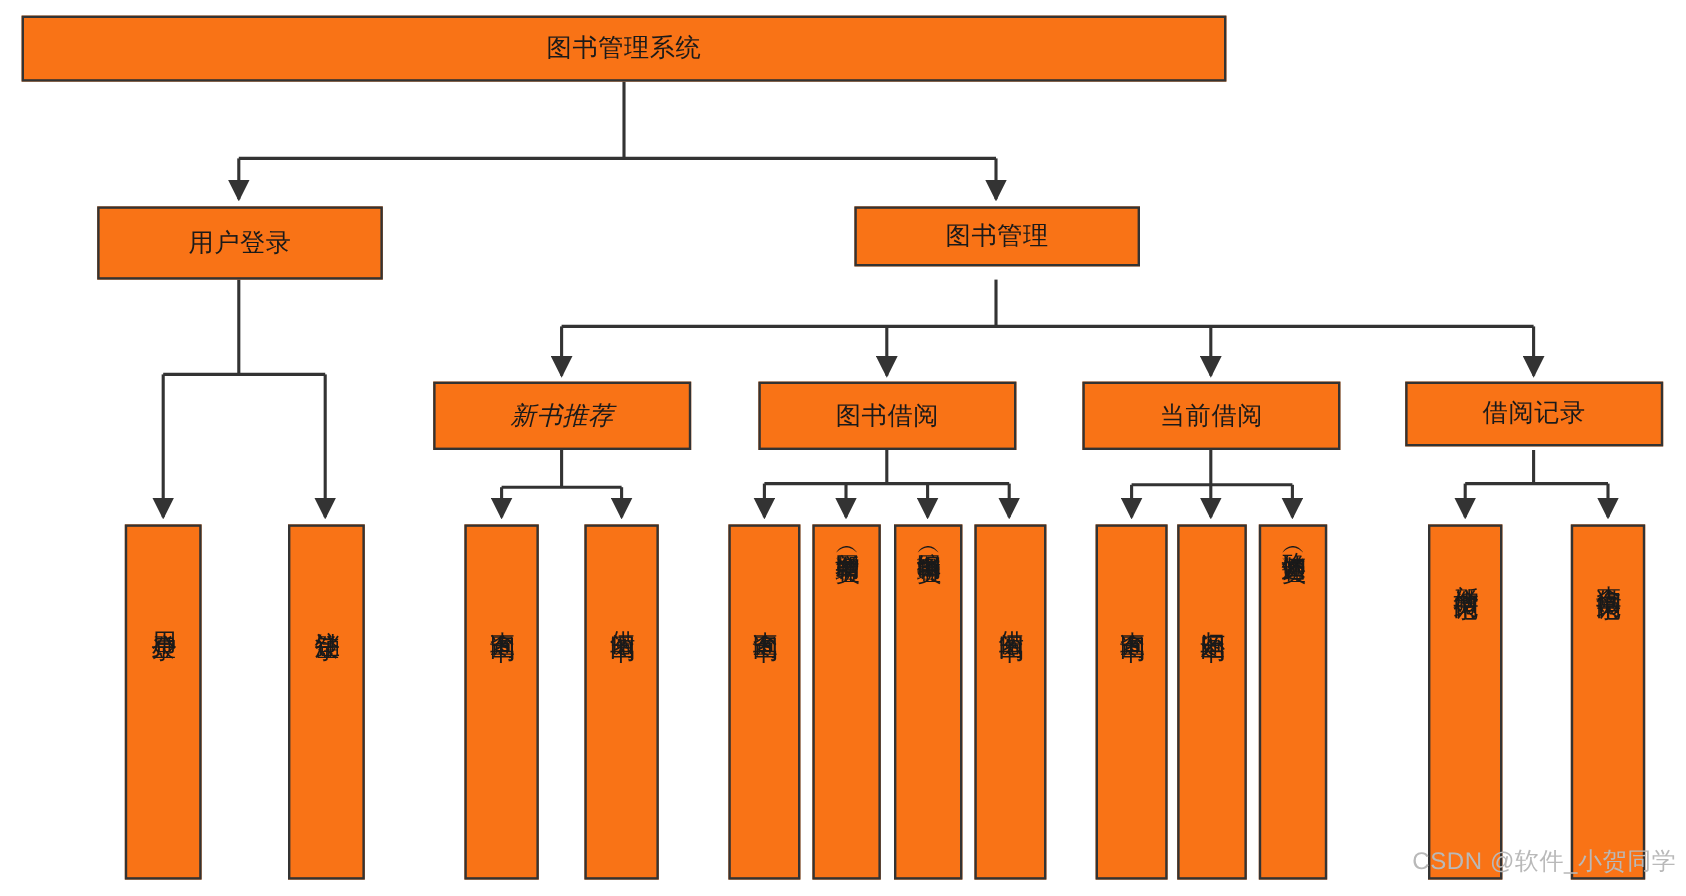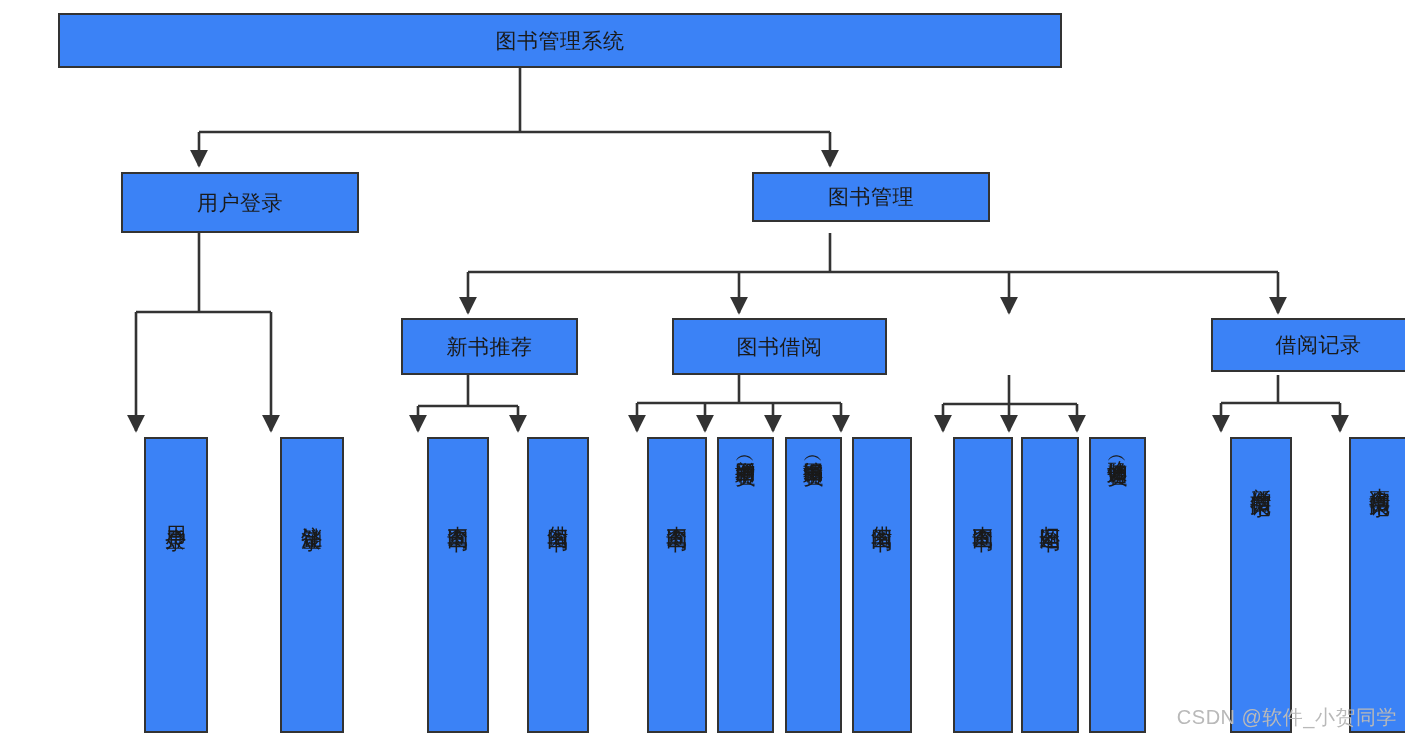--- a/index.html
+++ b/index.html
@@ -21,27 +21,26 @@
     position: absolute;
     left: 0;
     top: 0;
     width: 1405px;
     height: 747px;
     pointer-events: none;
   }
   .node {
     position: absolute;
     box-sizing: border-box;
-    background: #3b82f6;
+    background: #f97316;
     border: 2px solid #333333;
     display: flex;
     align-items: center;
     justify-content: center;
     color: #1a1a1a;
-    margin-left: 40px;
   }
   .node.horiz .label {
     font-size: 21px;
     line-height: 1.2;
     white-space: nowrap;
     letter-spacing: 0.5px;
   }
   .node.vert {
     align-items: flex-start;
     justify-content: center;
@@ -129,25 +128,28 @@
     <span class="label">图书管理系统</span>
   </div>
 
   <div class="node horiz" style="left:81px; top:172px; width:238px; height:61px;">
     <span class="label">用户登录</span>
   </div>
   <div class="node horiz" style="left:712px; top:172px; width:238px; height:50px;">
     <span class="label">图书管理</span>
   </div>
 
-  <div class="node horiz" style="left:361px; top:318px; width:177px; height:57px;">
+  <div class="node horiz" style="left:361px; top:318px; width:215px; height:57px;font-style:italic;">
     <span class="label">新书推荐</span>
   </div>
   <div class="node horiz" style="left:632px; top:318px; width:215px; height:57px;">
     <span class="label">图书借阅</span>
+  </div>
+  <div class="node horiz" style="left:902px; top:318px; width:215px; height:57px;">
+    <span class="label">当前借阅</span>
   </div>
   <div class="node horiz" style="left:1171px; top:318px; width:215px; height:54px;">
     <span class="label">借阅记录</span>
   </div>
 
   <div class="node vert" style="left:104px; top:437px; width:64px; height:296px; padding-top:70px;">
     <span class="label">用户登录</span>
   </div>
   <div class="node vert" style="left:240px; top:437px; width:64px; height:296px; padding-top:70px;">
     <span class="label">注销登录</span>

